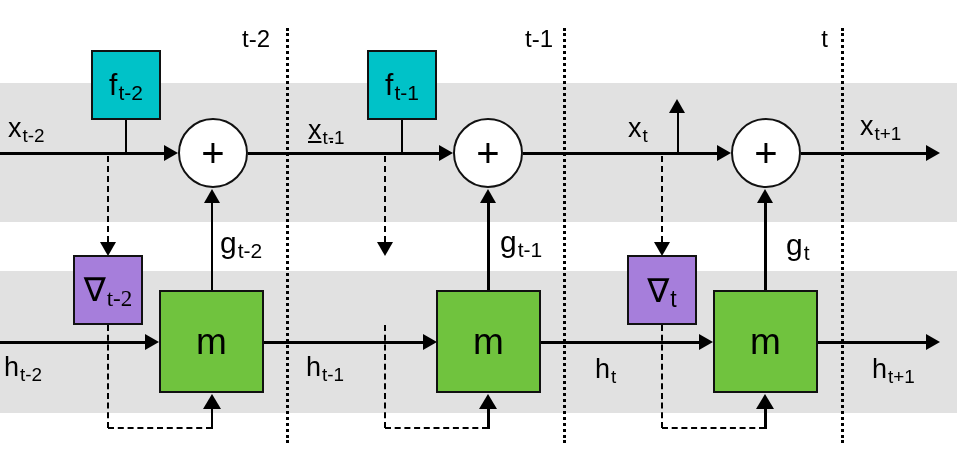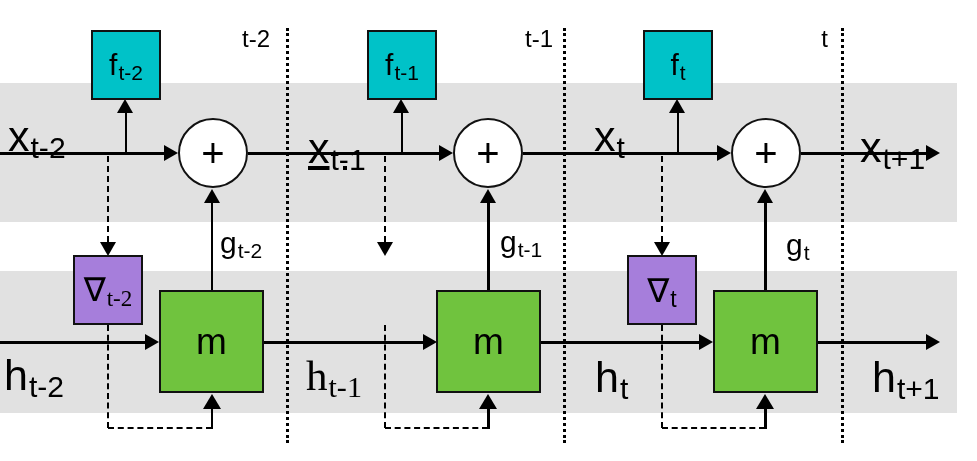--- a/index.html
+++ b/index.html
@@ -11,26 +11,26 @@
   .hline{position:absolute;height:2.5px;background:#000;}
   .vline{position:absolute;width:2.5px;background:#000;}
   .vdash{position:absolute;width:0;border-left:2px dashed #000;}
   .hdash{position:absolute;height:0;border-top:2px dashed #000;}
   .vdot{position:absolute;width:0;border-left:3px dotted #000;}
   .ar-r{position:absolute;width:0;height:0;border-top:8.5px solid transparent;border-bottom:8.5px solid transparent;border-left:14px solid #000;}
   .ar-u{position:absolute;width:0;height:0;border-left:8.5px solid transparent;border-right:8.5px solid transparent;border-bottom:14px solid #000;}
   .ar-u.big{border-left-width:9px;border-right-width:9px;border-bottom-width:15px;}
   .ar-d{position:absolute;width:0;height:0;border-left:8.5px solid transparent;border-right:8.5px solid transparent;border-top:14px solid #000;}
   .box{position:absolute;border:2.5px solid #111;box-sizing:border-box;display:flex;align-items:center;justify-content:center;}
-  .f-box{width:70px;height:70px;background:#00c2c8;}
+  .f-box{width:70px;height:70px;background:#00c2c8;margin-top:20px;}
   .grad-box{width:70px;height:70px;background:#a67edb;}
   .m-box{width:105px;height:103px;background:#70c33e;font-size:37px;}
   .sum{position:absolute;width:70px;height:70px;border:2.5px solid #111;box-sizing:border-box;border-radius:50%;background:#fff;display:flex;align-items:center;justify-content:center;font-size:40px;font-weight:400;}
   .lbl{position:absolute;white-space:nowrap;line-height:1;}
-  .stream-lbl{font-size:43px;}
+  .stream-lbl{font-size:27px;}
   .g-lbl{font-size:30px;text-align:center;}
   .t-lbl{font-size:24px;width:70px;text-align:right;}
   .box-lbl{font-size:30px;line-height:1;}
   .nabla{font-size:33px;}
   .sub{font-size:0.7em;position:relative;top:0.24em;margin-left:1px;}
   .z1{z-index:1}.z2{z-index:2}.z3{z-index:3}.z4{z-index:4}
 </style>
 </head>
 <body>
 
@@ -116,37 +116,34 @@
   <div class="ar-u z2" style="left:669px;top:99px;"></div>
   <div class="vdash z2" style="left:661px;top:156px;height:86px;"></div>
   <div class="ar-d z2" style="left:653.5px;top:242px;"></div>
   <div class="vdash z2" style="left:661px;top:325px;height:103px;"></div>
   <div class="hdash z2" style="left:662px;top:427px;width:103px;"></div>
   <div class="vline z2" style="left:764.25px;top:409px;height:20px;"></div>
   <div class="ar-u big z2" style="left:756px;top:394px;"></div>
   <div class="vline z2" style="left:764.25px;top:203px;height:88px;"></div>
   <div class="ar-u z2" style="left:757px;top:189px;"></div>
 
-  <div class="box f-box z3" style="left:643px;top:30px;">
-    <span class="box-lbl"><span>f</span><span class="sub">t</span></span>
-  </div>
   <div class="box grad-box z3" style="left:627px;top:255px;">
     <span class="box-lbl nabla"><span>∇</span><span class="sub">t</span></span>
   </div>
   <div class="box m-box z3" style="left:713px;top:290px;">
     <span>m</span>
   </div>
   <div class="sum z3" style="left:731px;top:118px;">
     <span>+</span>
   </div>
   <div class="lbl g-lbl z4" style="left:786px;top:230px;"><span>g</span><span class="sub">t</span></div>
 
   <div class="lbl stream-lbl z4" style="left:8px;top:115px;"><span>x</span><span class="sub">t-2</span></div>
-  <div class="lbl stream-lbl z4" style="left:308px;top:127px;text-decoration:underline;"><span>x</span><span class="sub">t-1</span></div>
-  <div class="lbl stream-lbl z4" style="left:594px;top:115px;text-align:right;"><span>x</span><span class="sub">t</span></div>
-  <div class="lbl stream-lbl z4" style="left:860px;top:126px;"><span>x</span><span class="sub">t+1</span></div>
+  <div class="lbl stream-lbl z4" style="left:308px;top:117px;text-decoration:underline;"><span>x</span><span class="sub">t-1</span></div>
+  <div class="lbl stream-lbl z4" style="left:628px;top:115px;text-align:right;"><span>x</span><span class="sub">t</span></div>
+  <div class="lbl stream-lbl z4" style="left:860px;top:113px;"><span>x</span><span class="sub">t+1</span></div>
 
   <div class="lbl stream-lbl z4" style="left:4px;top:354px;"><span>h</span><span class="sub">t-2</span></div>
-  <div class="lbl stream-lbl z4" style="left:306px;top:354px;font-family:Liberation Serif, serif;"><span>h</span><span class="sub">t-1</span></div>
+  <div class="lbl stream-lbl z4" style="left:306px;top:354px;"><span>h</span><span class="sub">t-1</span></div>
   <div class="lbl stream-lbl z4" style="left:595px;top:356px;"><span>h</span><span class="sub">t</span></div>
   <div class="lbl stream-lbl z4" style="left:872px;top:356px;"><span>h</span><span class="sub">t+1</span></div>
 
 </div>
 
 </body></html>

